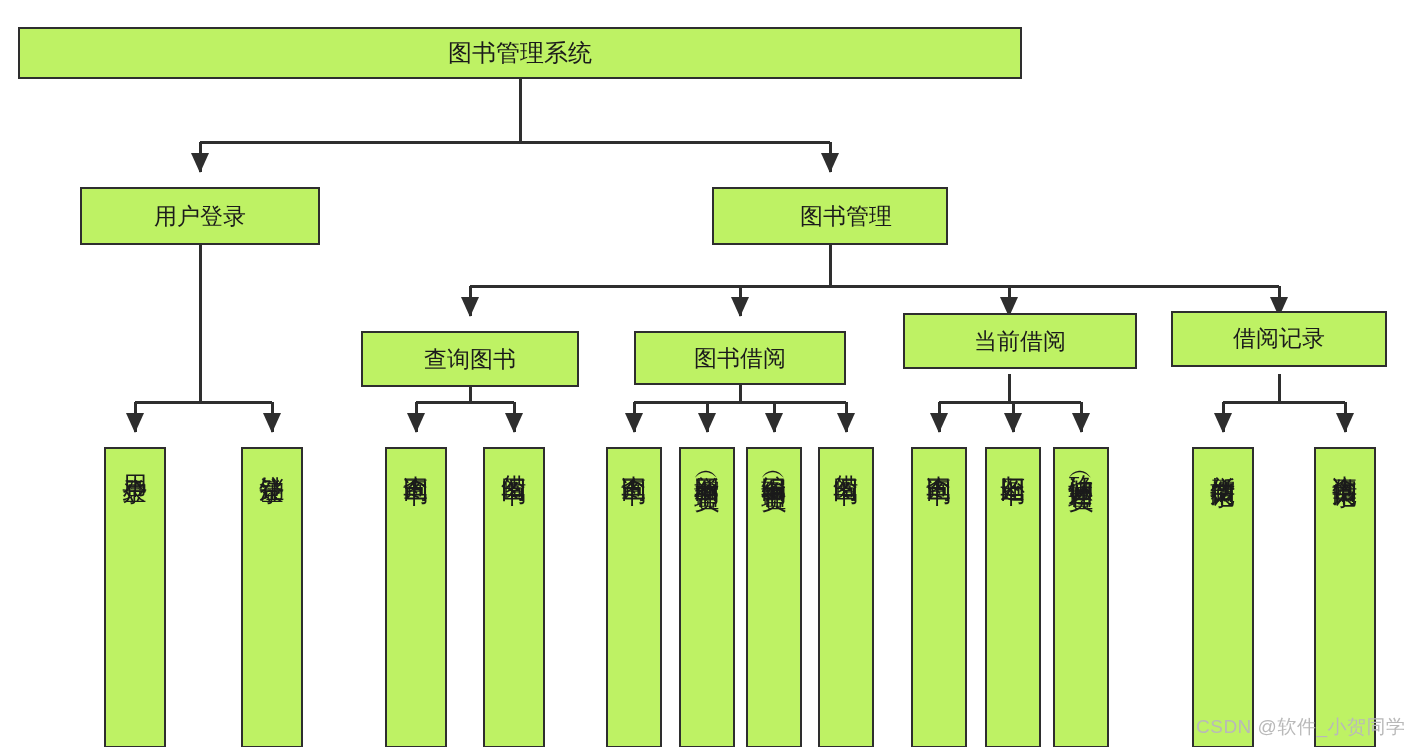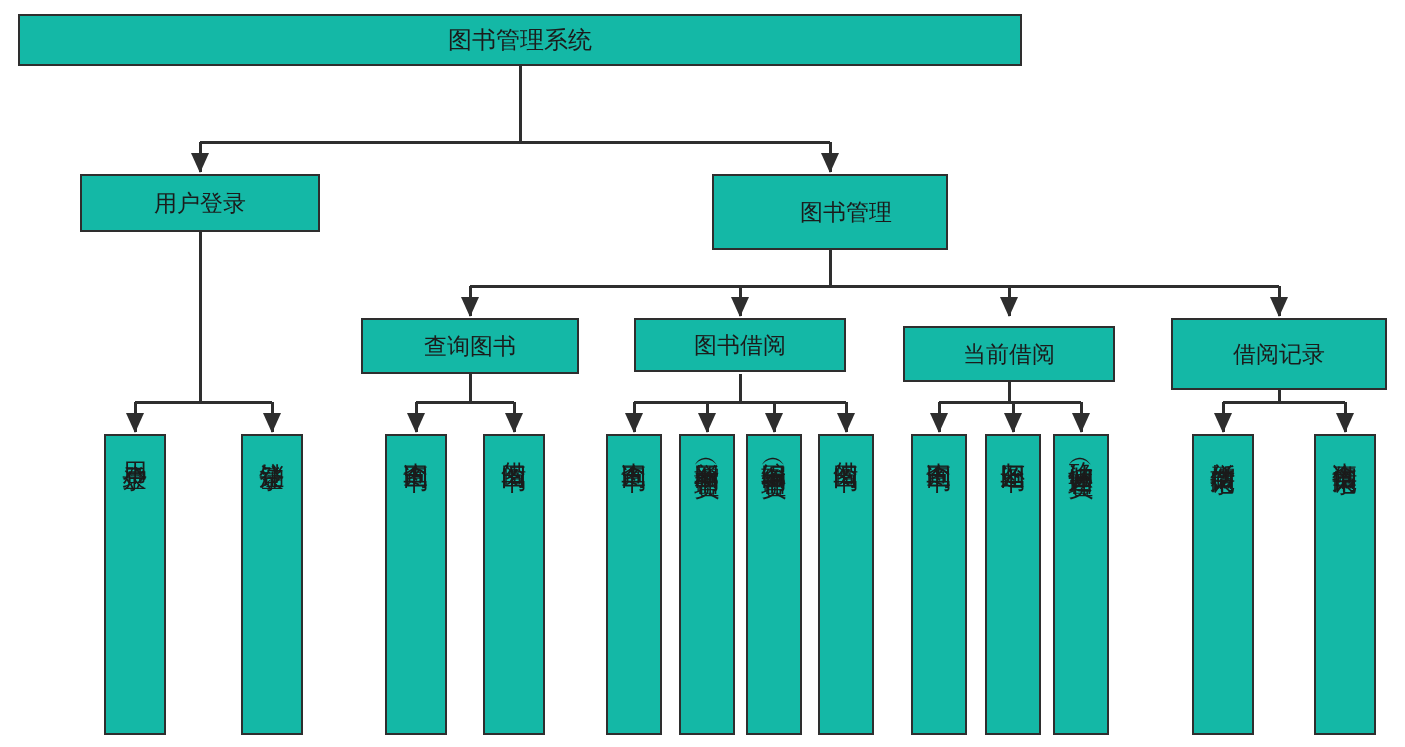--- a/index.html
+++ b/index.html
@@ -23,27 +23,28 @@
     left: 0;
     top: 0;
     width: 1405px;
     height: 747px;
     pointer-events: none;
   }
   .node {
     position: absolute;
     box-sizing: border-box;
     border: 2.5px solid #2e2e2e;
-    background: #14b8a6;
+    background: #bef264;
     display: flex;
     align-items: center;
     justify-content: center;
     color: #1b1b1b;
     line-height: 1.22;
     text-align: left;
+    margin-top: 13px;
   }
   .node .lbl {
     display: block;
     white-space: pre-line;
   }
   
   .h-node {
     font-size: 23px;
   }
   .h-node.root {
@@ -128,33 +129,33 @@
       <line x1="1345" y1="402" x2="1345" y2="432" stroke="#2e2e2e" stroke-width="3" shape-rendering="crispEdges"></line>
       <path d="M 1336 413 L 1354 413 L 1345 433 Z" fill="#2e2e2e"></path>
     </svg>
   <div id="nodes">
       <div class="node h-node root" style="left: 18px; top: 14px; width: 1004px; height: 52px;">
         <span class="lbl">图书管理系统</span>
       </div>
       <div class="node h-node" style="left: 80px; top: 174px; width: 240px; height: 58px;">
         <span class="lbl">用户登录</span>
       </div>
-      <div class="node h-node" style="left: 712px; top: 174px; width: 236px; height: 76px; padding-left: 32px;">
+      <div class="node h-node" style="left: 712px; top: 174px; width: 236px; height: 58px; padding-left: 32px;">
         <span class="lbl">图书管理</span>
       </div>
       <div class="node h-node" style="left: 361px; top: 318px; width: 218px; height: 56px;">
         <span class="lbl">查询图书</span>
       </div>
       <div class="node h-node" style="left: 634px; top: 318px; width: 212px; height: 54px;">
         <span class="lbl">图书借阅</span>
       </div>
-      <div class="node h-node" style="left: 903px; top: 326px; width: 212px; height: 56px;">
+      <div class="node h-node" style="left: 903px; top: 300px; width: 234px; height: 56px;">
         <span class="lbl">当前借阅</span>
       </div>
-      <div class="node h-node" style="left: 1171px; top: 318px; width: 216px; height: 72px;">
+      <div class="node h-node" style="left: 1171px; top: 298px; width: 216px; height: 56px; font-family: Liberation Serif, serif;">
         <span class="lbl">借阅记录</span>
       </div>
       <div class="node v-node" style="left: 104px; top: 434px; width: 62px; height: 301px;">
         <span class="lbl">用户登录</span>
       </div>
       <div class="node v-node" style="left: 241px; top: 434px; width: 62px; height: 301px;">
         <span class="lbl">注销登录</span>
       </div>
       <div class="node v-node" style="left: 385px; top: 434px; width: 62px; height: 301px;">
         <span class="lbl">查询图书</span>
@@ -183,13 +184,14 @@
       <div class="node v-node" style="left: 1053px; top: 434px; width: 56px; height: 301px;">
         <span class="lbl">确认归还（管理员）</span>
       </div>
       <div class="node v-node" style="left: 1192px; top: 434px; width: 62px; height: 301px;">
         <span class="lbl">新增借阅记录</span>
       </div>
       <div class="node v-node" style="left: 1314px; top: 434px; width: 62px; height: 301px;">
         <span class="lbl">查询借阅记录</span>
       </div>
     </div>
+  <div class="watermark" style="left:1196px; top:714px;">CSDN @软件_小贺同学</div>
 </div>
 
 </body></html>

